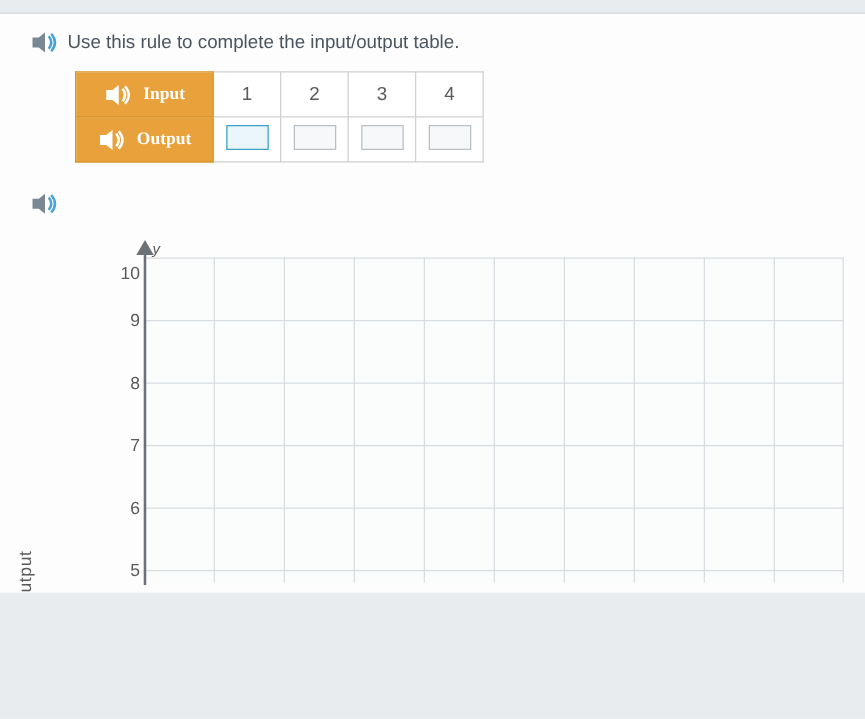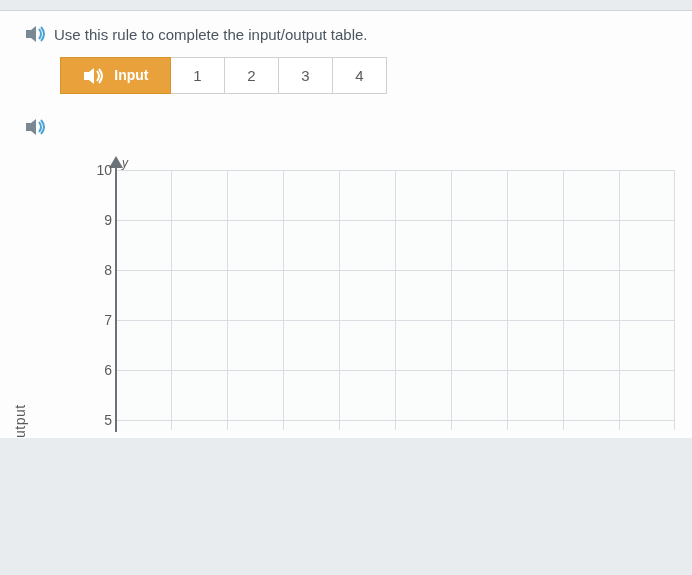--- a/index.html
+++ b/index.html
@@ -14,21 +14,21 @@
     position: relative;
   }
   .content {
     background: #fdfdfd;
     margin: 10px 0 0 0;
     padding: 8px 0 0 0;
     border-top: 1px solid #d0d4d7;
   }
   .line {
     display: flex;
-    align-items: center;
+    align-items: flex-start;
     padding: 6px 0 14px 24px;
     color: #4a5560;
     font-size: 15px;
   }
   .speaker-icon {
     display: inline-flex;
     width: 24px;
     height: 18px;
     margin-right: 6px;
     flex-shrink: 0;
@@ -49,20 +49,21 @@
   }
   table.io th.label-cell {
     background: #e9a23b;
     color: #fff;
     font-weight: 700;
     font-size: 14px;
     width: 110px;
     height: 36px;
     padding: 0 10px;
     border: 1px solid #d89428;
+    font-family: Liberation Serif, serif;
   }
   table.io th.label-cell .speaker-icon { margin-right: 4px; }
   table.io th.label-cell .lbl-txt { vertical-align: middle; }
   table.io td.val { width: 54px; height: 36px; }
   .answer-box {
     display: inline-block;
     width: 34px;
     height: 20px;
     border: 1px solid #3aa0c9;
     background: #eaf6fb;
@@ -163,20 +164,36 @@
                   <path d="M15 4 Q19 9 15 14" stroke="#fff" stroke-width="2" fill="none"></path>
                   <path d="M17 2 Q23 9 17 16" stroke="#fff" stroke-width="2" fill="none"></path>
                 </svg>
           </span>
           <span class="lbl-txt">Input</span>
         </th>
         <td class="val">1</td>
         <td class="val">2</td>
         <td class="val">3</td>
         <td class="val">4</td>
+      </tr>
+      <tr>
+        <th class="label-cell">
+          <span class="speaker-icon" style="vertical-align:middle;">
+            <svg viewBox="0 0 24 18">
+                  <path d="M2 5 L7 5 L12 1 L12 17 L7 13 L2 13 Z" fill="#fff"></path>
+                  <path d="M15 4 Q19 9 15 14" stroke="#fff" stroke-width="2" fill="none"></path>
+                  <path d="M17 2 Q23 9 17 16" stroke="#fff" stroke-width="2" fill="none"></path>
+                </svg>
+          </span>
+          <span class="lbl-txt">Output</span>
+        </th>
+        <td class="val"><span class="answer-box"></span></td>
+        <td class="val"><span class="answer-box plain"></span></td>
+        <td class="val"><span class="answer-box plain"></span></td>
+        <td class="val"><span class="answer-box plain"></span></td>
       </tr>
     </tbody>
       </table>
   </div>
 
   <div class="line">
     <span class="speaker-icon">
       <svg viewBox="0 0 24 18">
           <path d="M2 5 L7 5 L12 1 L12 17 L7 13 L2 13 Z" fill="#7a8894"></path>
           <path d="M15 4 Q19 9 15 14" stroke="#4aa3d4" stroke-width="2" fill="none"></path>
@@ -202,21 +219,21 @@
       <div class="gl-v" style="left:280px"></div>
       <div class="gl-v" style="left:336px"></div>
       <div class="gl-v" style="left:392px"></div>
       <div class="gl-v" style="left:448px"></div>
       <div class="gl-v" style="left:504px"></div>
       <div class="gl-v" style="left:559px"></div>
     </div>
     <div class="y-axis-line"></div>
     <div class="y-arrow"></div>
     <div class="y-letter">y</div>
-    <div class="y-tick" style="top:12px">10</div>
+    <div class="y-tick" style="top:24px">10</div>
     <div class="y-tick" style="top:62px">9</div>
     <div class="y-tick" style="top:112px">8</div>
     <div class="y-tick" style="top:162px">7</div>
     <div class="y-tick" style="top:212px">6</div>
     <div class="y-tick" style="top:262px">5</div>
   </div>
 
 </div>
 
 </body></html>

